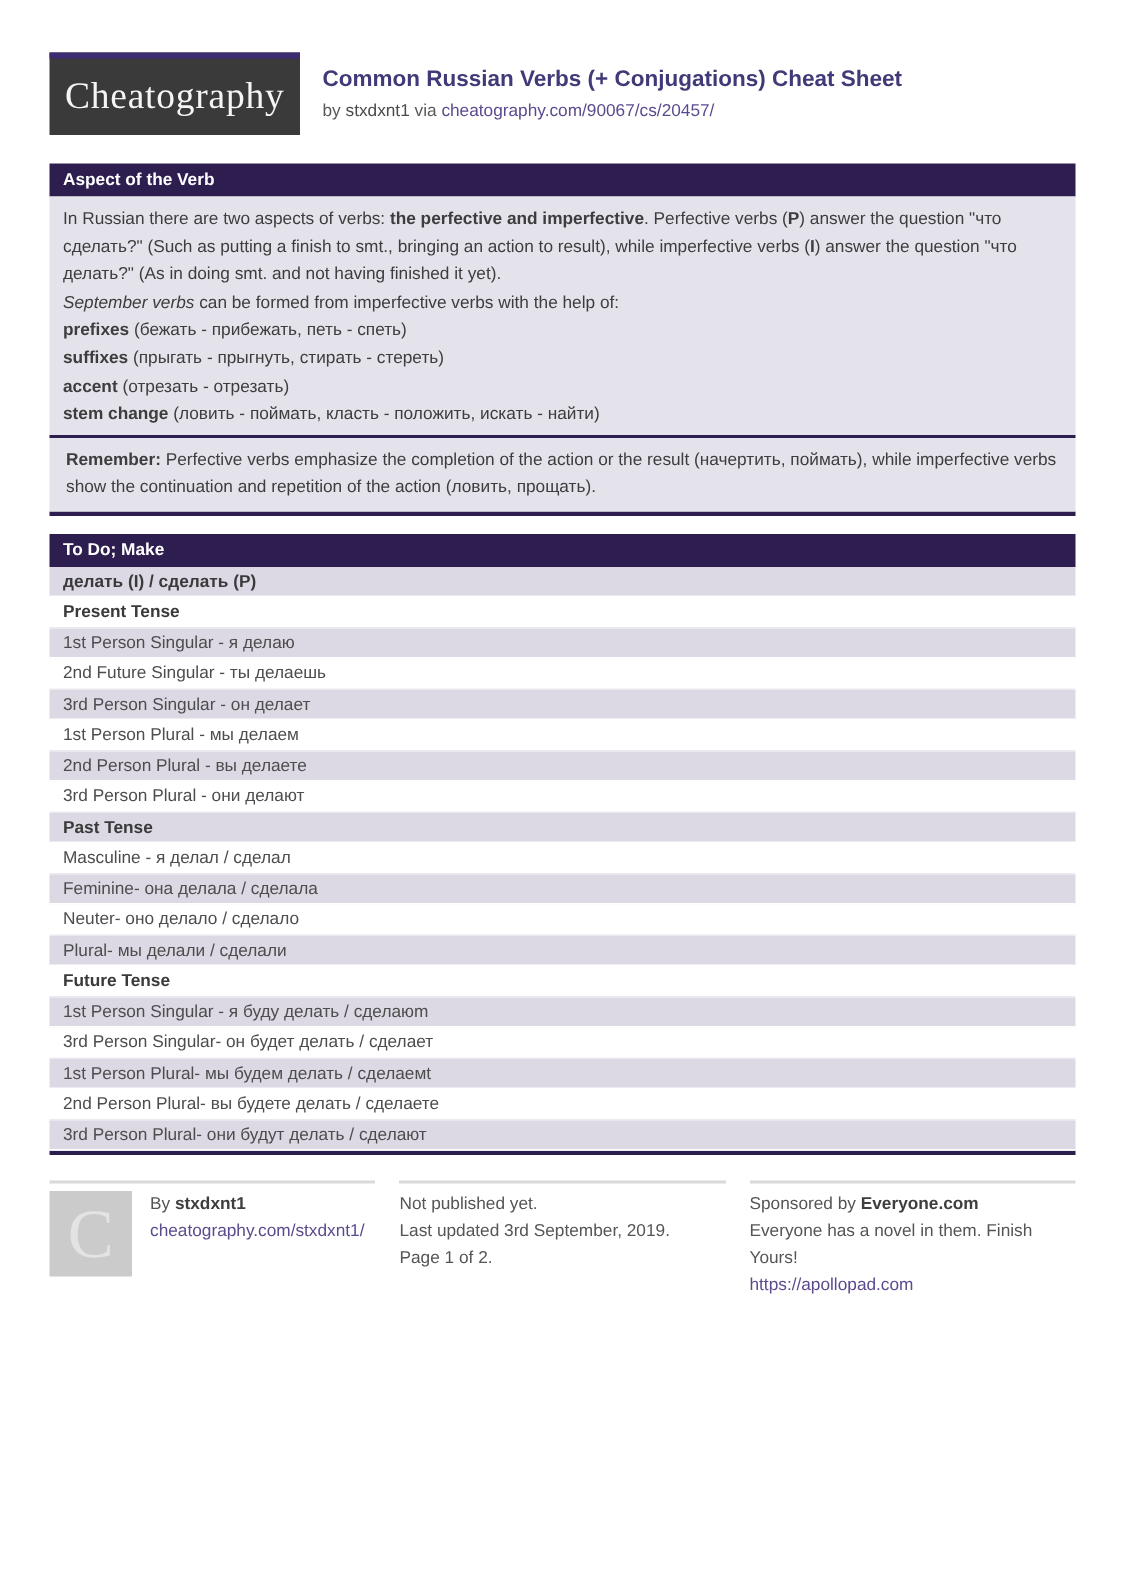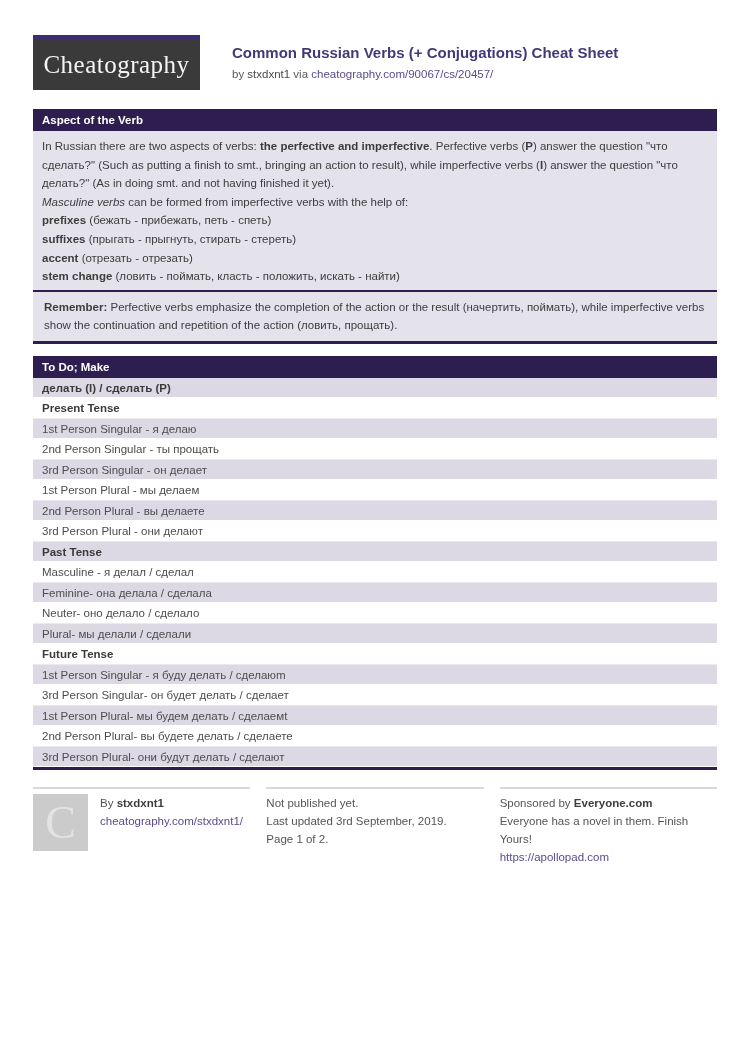--- a/index.html
+++ b/index.html
@@ -7,21 +7,21 @@
   body {
     width: 750px; height: 1061px;
     font-family: "Liberation Sans", "DejaVu Sans", sans-serif;
     color: #3c3c3c;
     position: relative;
     overflow: hidden;
   }
   .page { padding: 35px 33px 0 33px; }
 
   
-  .doc-header { display: flex; gap: 32px; margin-bottom: 19px; }
+  .doc-header { display: flex; gap: 15px; margin-bottom: 19px; }
   .logo-box {
     width: 167px; height: 55px; flex: 0 0 167px;
     background: var(--logo-bg);
     border-top: 4px solid var(--logo-border);
     display: flex; align-items: center; justify-content: center;
   }
   .logo-text {
     font-family: "Liberation Serif", "DejaVu Serif", serif;
     color: #f5f5f5; font-size: 25px; letter-spacing: 0.5px;
   }
@@ -97,36 +97,36 @@
       <div class="byline">
         <span>by </span><a href="#" class="author-link">stxdxnt1</a><span> via </span><a href="#" class="src-link">cheatography.com/90067/cs/20457/</a>
       </div>
     </div>
   </div>
 
   <div class="card">
     <div class="card-header">Aspect of the Verb</div>
     <div class="card-body">
         <div><span>In Russian there are two aspects of verbs: </span><span class="b">the perfective and imperfective</span><span>. Perfective verbs (</span><span class="b">P</span><span>) answer the question "что сделать?" (Such as putting a finish to smt., bringing an action to result), while imperfective verbs (</span><span class="b">I</span><span>) answer the question "что делать?" (As in doing smt. and not having finished it yet).</span></div>
-        <div><span class="i">Masculine verbs</span><span> can be formed from imperfective verbs with the help of:</span></div>
+        <div><span class="i">September verbs</span><span> can be formed from imperfective verbs with the help of:</span></div>
         <div><span class="b">prefixes</span><span> (бежать - прибежать, петь - спеть)</span></div>
         <div><span class="b">suffixes</span><span> (прыгать - прыгнуть, стирать - стереть)</span></div>
         <div><span class="b">accent</span><span> (отрезать - отрезать)</span></div>
         <div><span class="b">stem change</span><span> (ловить - поймать, класть - положить, искать - найти)</span></div>
       </div>
     <div class="card-note"><span class="b">Remember:</span><span> Perfective verbs emphasize the completion of the action or the result (начертить, поймать), while imperfective verbs show the continuation and repetition of the action (ловить, прощать).</span></div>
   </div>
 
   <div class="card">
     <div class="card-header">To Do; Make</div>
     <div class="rows">
         <div class="row bold">делать (I) / сделать (P)</div>
         <div class="row bold">Present Tense</div>
         <div class="row">1st Person Singular - я делаю</div>
-        <div class="row">2nd Person Singular - ты прощать</div>
+        <div class="row">2nd Future Singular - ты делаешь</div>
         <div class="row">3rd Person Singular - он делает</div>
         <div class="row">1st Person Plural - мы делаем</div>
         <div class="row">2nd Person Plural - вы делаете</div>
         <div class="row">3rd Person Plural - они делают</div>
         <div class="row bold">Past Tense</div>
         <div class="row">Masculine - я делал / сделал</div>
         <div class="row">Feminine- она делала / сделала</div>
         <div class="row">Neuter- оно делало / сделало</div>
         <div class="row">Plural- мы делали / сделали</div>
         <div class="row bold">Future Tense</div>

